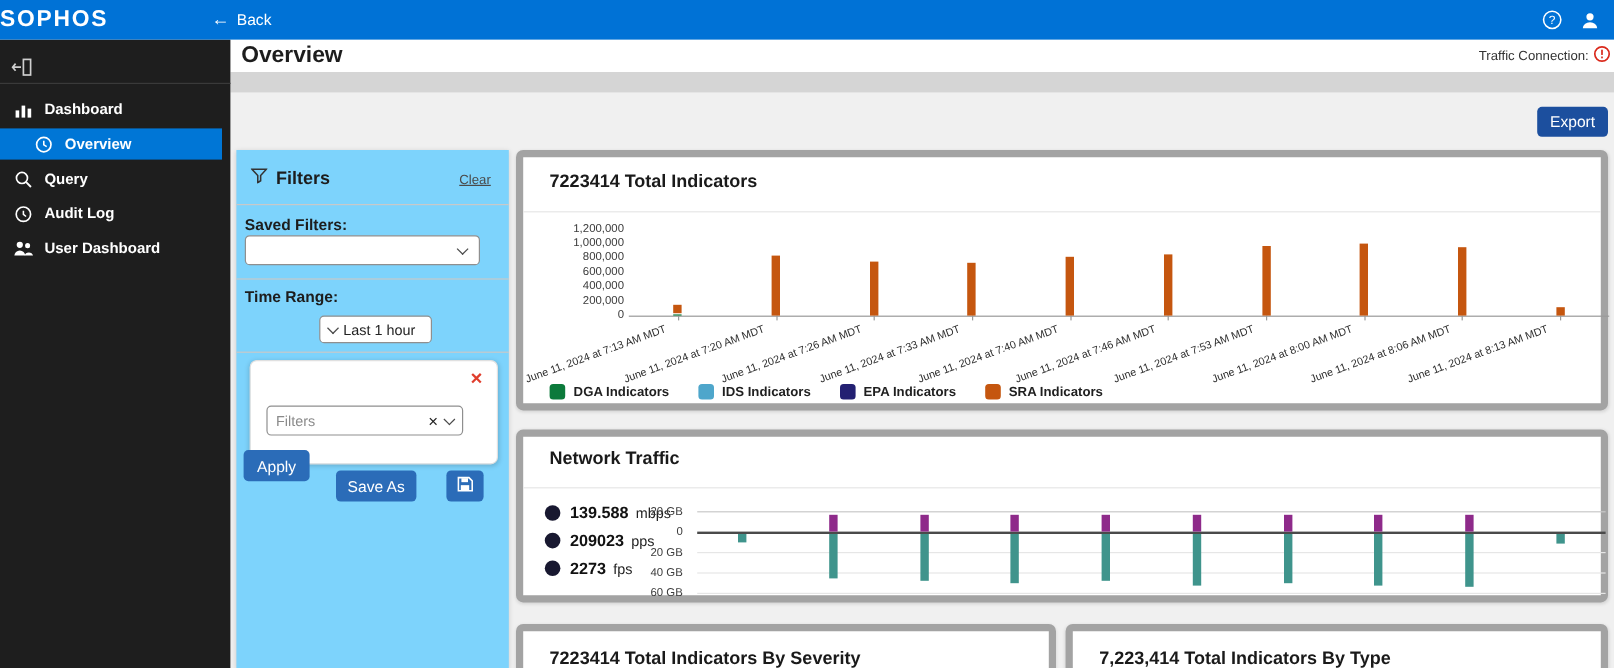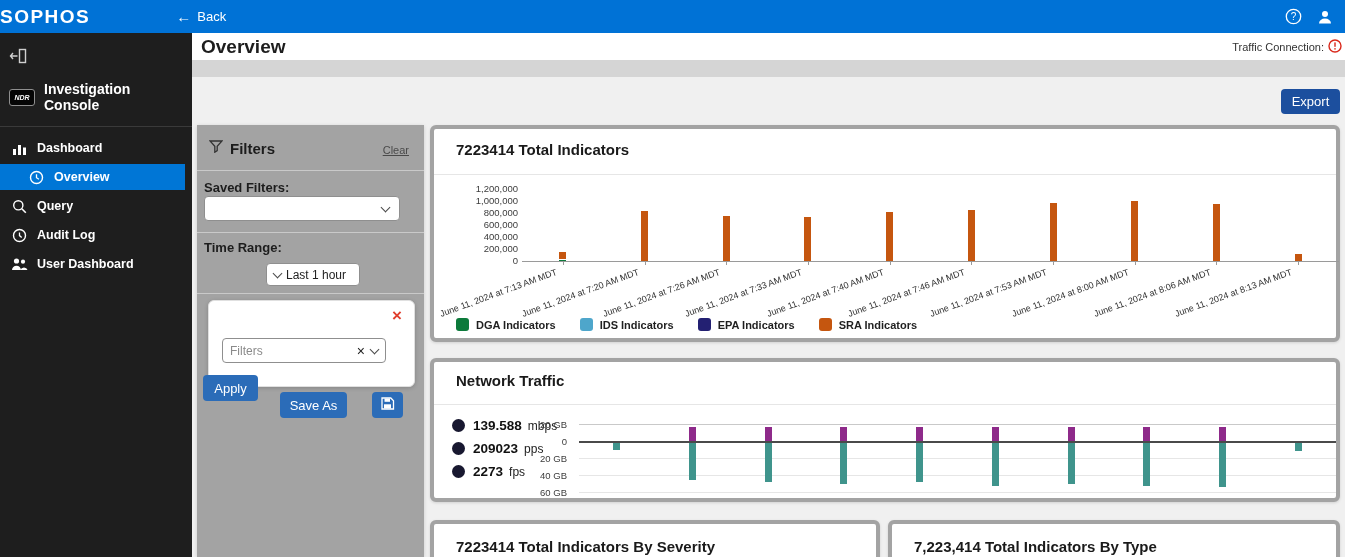--- a/index.html
+++ b/index.html
@@ -31,21 +31,21 @@
   .page-header{position:absolute;left:192px;top:33px;width:1153px;height:27px;background:#fff;display:flex;align-items:center;z-index:10}
   .page-title{font-size:19px;font-weight:bold;color:#1d1d1d;margin-left:9px}
   .central{margin-left:auto;display:flex;align-items:center;gap:4px;font-size:11px;color:#333;margin-right:3px}
   .gray-strip{position:absolute;left:192px;top:60px;width:1153px;height:17px;background:#d5d5d5}
 
   
   .btn{background:#2b6cb8;color:#fff;border:none;border-radius:4px;font-size:13px;font-family:"Liberation Sans",sans-serif;cursor:pointer}
   .export-btn{position:absolute;left:1281px;top:89px;width:59px;height:25px;background:#1c4f9e;z-index:5}
 
   
-  .filters-panel{position:absolute;left:197px;top:125px;width:227px;height:432px;background:#a3a3a3;box-shadow:0 1px 4px rgba(0,0,0,.15);z-index:5}
+  .filters-panel{position:absolute;left:197px;top:125px;width:227px;height:432px;background:#7dd3fc;box-shadow:0 1px 4px rgba(0,0,0,.15);z-index:5}
   .filters-head{position:absolute;left:12px;top:14px;display:flex;align-items:center;gap:7px}
   .filters-title{font-size:15px;font-weight:bold;color:#1d1d1d}
   .clear-link{position:absolute;right:15px;top:19px;font-size:11px;color:#4a4a4a;text-decoration:underline;cursor:pointer}
   .p-hr{position:absolute;left:0;right:0;border-top:1px solid #c9c9c9}
   .p-label{position:absolute;left:7px;font-size:13px;font-weight:bold;color:#1d1d1d}
   .select{border:1px solid #8f8f8f;border-radius:4px;background:#fff;display:flex;align-items:center;cursor:pointer;position:absolute}
   .chev{width:7px;height:7px;border-left:1.6px solid #4a4a4a;border-bottom:1.6px solid #4a4a4a;transform:rotate(-45deg);display:inline-block;flex:0 0 auto;margin-top:-3px}
   .saved-select{left:7px;top:71px;width:196px;height:25px}
   .saved-select .chev{margin-left:auto;margin-right:10px}
   .time-select{left:69px;top:138px;width:94px;height:23px;font-size:12px;color:#222;padding:0 7px;gap:5px}
@@ -53,21 +53,21 @@
   .card-close{position:absolute;right:12px;top:6px;color:#e03e2d;font-size:17px;font-weight:bold;cursor:pointer;line-height:1}
   .combo{position:absolute;left:13px;top:37px;width:164px;height:25px;border:1px solid #8f8f8f;border-radius:4px;display:flex;align-items:center;padding:0 7px;gap:6px;background:#fff}
   .combo input{border:none;outline:none;flex:1;min-width:0;font-size:12px;font-family:"Liberation Sans",sans-serif;color:#333}
   .combo input::placeholder{color:#8a8a8a}
   .combo-x{font-size:14px;color:#222;cursor:pointer;line-height:1}
   .apply-btn{position:absolute;left:6px;top:250px;width:55px;height:26px}
   .saveas-btn{position:absolute;left:83px;top:267px;width:67px;height:26px}
   .saveicon-btn{position:absolute;left:175px;top:267px;width:31px;height:26px;display:flex;align-items:center;justify-content:center}
 
   
-  .card{position:absolute;background:#fff;border:4px solid #a3a3a3;border-radius:6px;box-shadow:0 1px 3px rgba(0,0,0,.13)}
+  .card{position:absolute;background:#fff;border:6px solid #a3a3a3;border-radius:6px;box-shadow:0 1px 3px rgba(0,0,0,.13)}
   .card-title{position:absolute;left:22px;font-size:15px;font-weight:bold;color:#1a1a1a}
   .c-hr{position:absolute;left:0;right:0;border-top:1px solid #e6e6e6}
   .indicators-card{left:430px;top:125px;width:910px;height:217px}
   .traffic-card{left:430px;top:358px;width:910px;height:144px}
   .severity-card{left:430px;top:520px;width:450px;height:60px}
   .type-card{left:888px;top:520px;width:452px;height:60px}
 
   
   .ytick{position:absolute;font-size:9.5px;color:#3c3c3c;text-align:right}
   .axis-line{position:absolute;height:1px;background:#9a9a9a}
@@ -113,24 +113,20 @@
     </div>
   </div>
 
   <div class="sidebar">
     <span class="side-collapse">
       <svg width="18" height="16">
           <rect x="10.5" y="1.5" width="6" height="13" fill="none" stroke="#cfcfcf" stroke-width="1.4"></rect>
           <path d="M8.5 8 H1.5 M4 5 L1.5 8 l2.5 3" stroke="#cfcfcf" fill="none" stroke-width="1.4"></path>
         </svg>
     </span>
-    <div class="console-row">
-      <span class="ndr-badge">NDR</span>
-      <span class="console-title">Investigation Console</span>
-    </div>
     <div class="side-divider"></div>
     <div class="nav">
       <div class="nav-item">
         <span class="ico">
           <svg width="15" height="15">
               <rect x="1" y="8" width="3" height="6" fill="#fff"></rect>
               <rect x="6" y="4" width="3" height="10" fill="#fff"></rect>
               <rect x="11" y="6.5" width="3" height="7.5" fill="#fff"></rect>
             </svg>
         </span>

